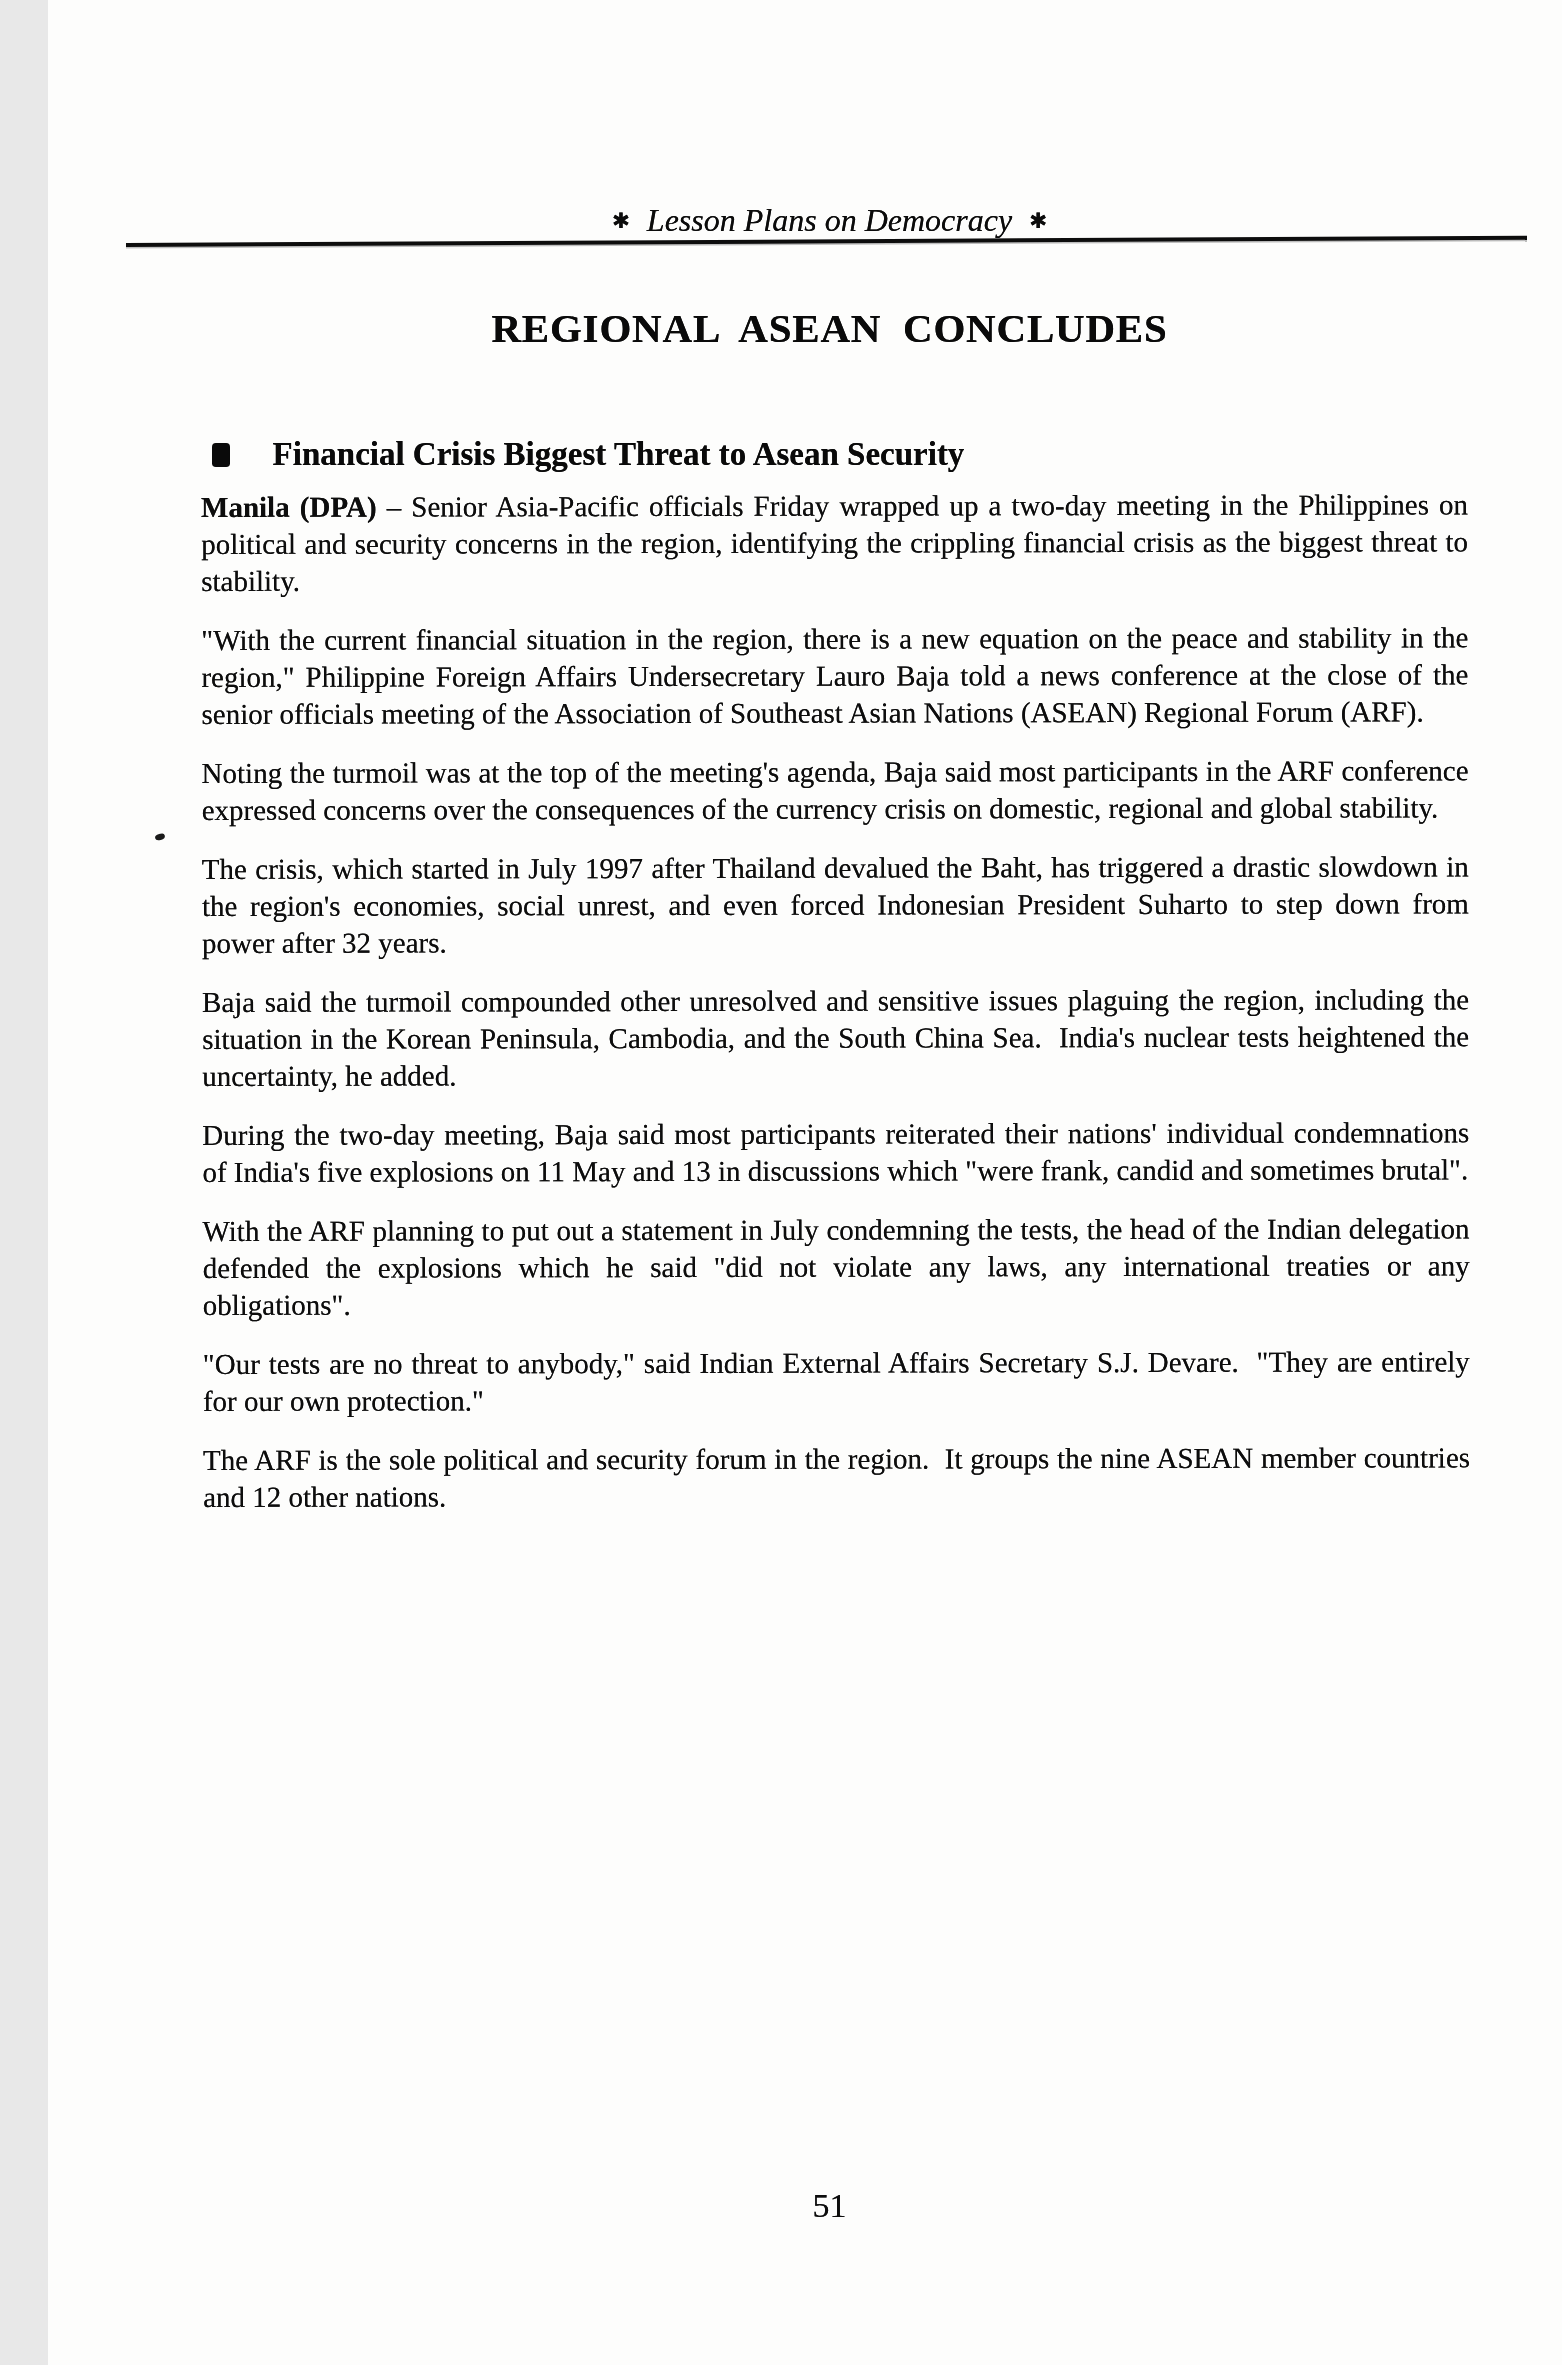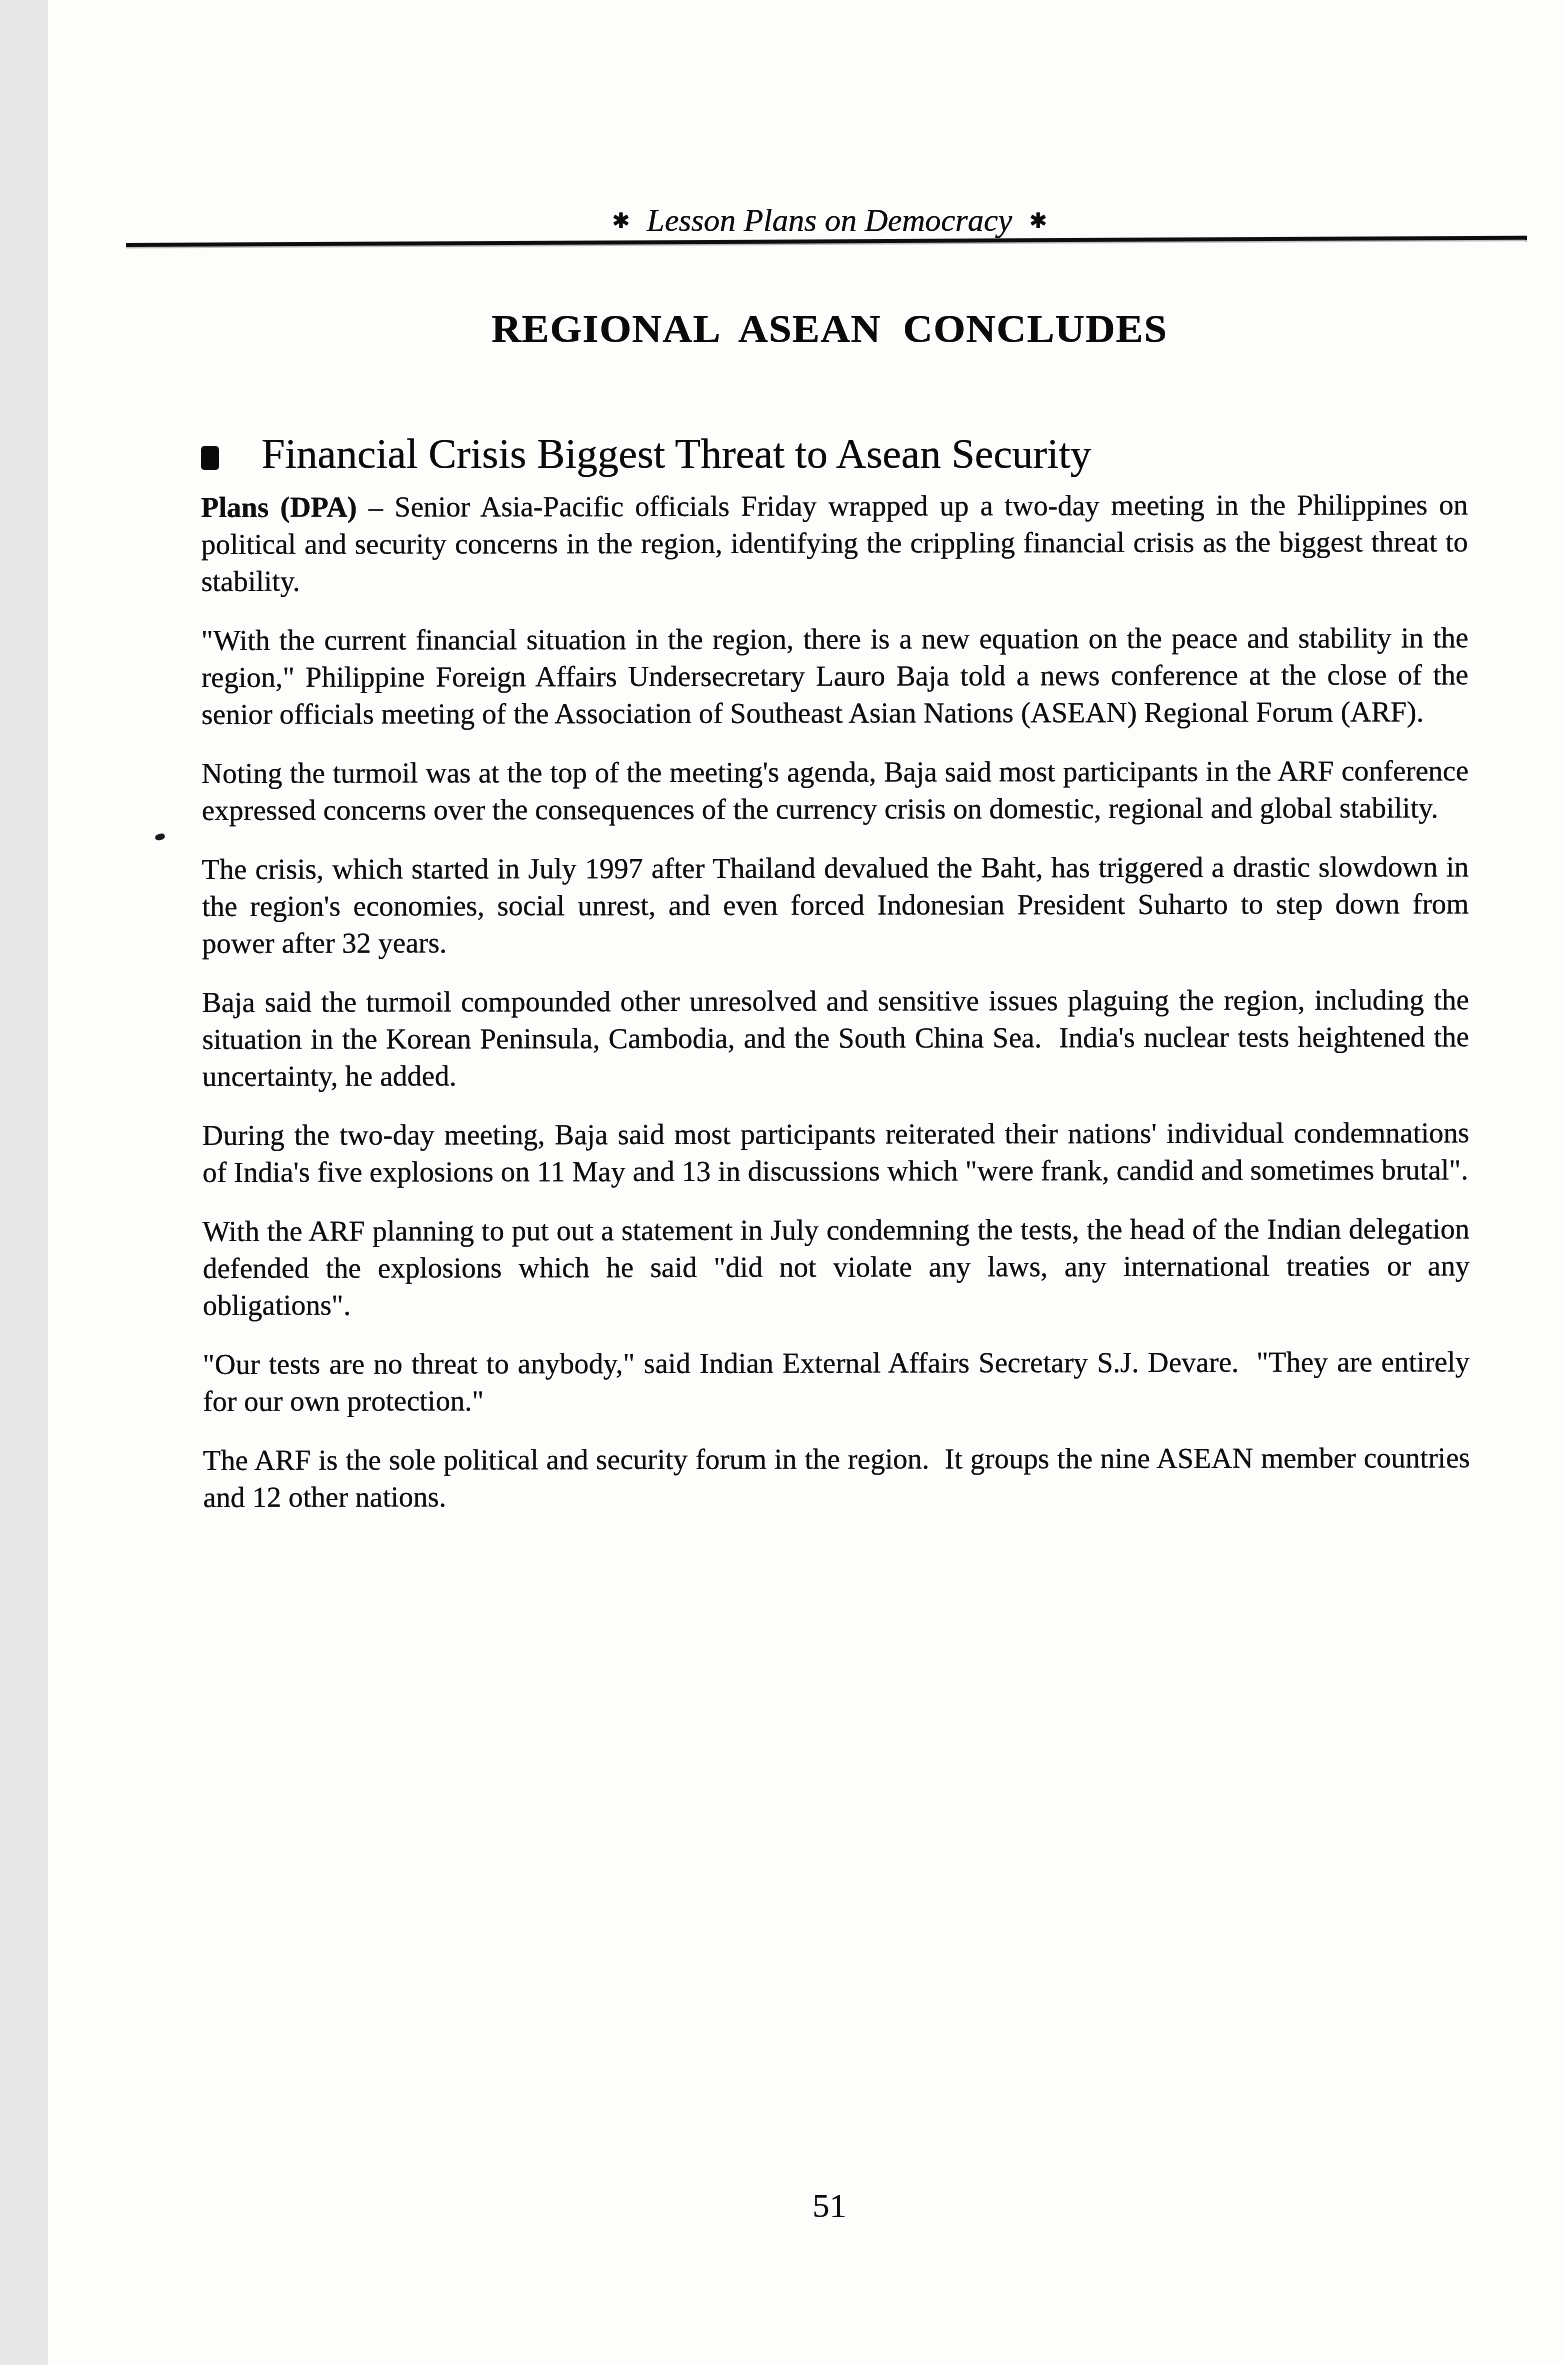--- a/index.html
+++ b/index.html
@@ -57,24 +57,24 @@
     font-weight: bold;
     letter-spacing: 0.8px;
     word-spacing: 10.7px;
     color: #0a0a0a;
     text-shadow: 0 0 0.5px rgba(0,0,0,0.9);
     white-space: nowrap;
   }
   .section-heading {
     position: absolute;
     top: 436px;
-    left: 153px;
+    left: 164px;
     width: 1267px;
-    font-size: 42px;
-    font-weight: normal;
+    font-size: 33px;
+    font-weight: bold;
     line-height: 37px;
     color: #0a0a0a;
     text-shadow: 0 0 0.5px rgba(0,0,0,0.85);
     white-space: nowrap;
   }
   .section-heading .bullet {
     display: inline-block;
     width: 17.6px;
     height: 24px;
     background: #0a0a0a;
@@ -132,21 +132,21 @@
 
   <div class="rule"></div>
 
   <h1 class="title">REGIONAL ASEAN CONCLUDES</h1>
 
   <div class="section-heading">
     <span class="bullet"></span><span class="heading-text">Financial Crisis Biggest Threat to Asean Security</span>
   </div>
 
   <div class="article" id="article">
-  <p><b class="lead">Plans (DPA)</b><span class="rest"> – Senior Asia-Pacific officials Friday wrapped up a two-day meeting in the Philippines on political and security concerns in the region, identifying the crippling financial crisis as the biggest threat to stability.</span></p>
+  <p><b class="lead">Manila (DPA)</b><span class="rest"> – Senior Asia-Pacific officials Friday wrapped up a two-day meeting in the Philippines on political and security concerns in the region, identifying the crippling financial crisis as the biggest threat to stability.</span></p>
 
   <p><b class="lead"></b><span class="rest">"With the current financial situation in the region, there is a new equation on the peace and stability in the region," Philippine Foreign Affairs Undersecretary Lauro Baja told a news conference at the close of the senior officials meeting of the Association of Southeast Asian Nations (ASEAN) Regional Forum (ARF).</span></p>
 
   <p><b class="lead"></b><span class="rest">Noting the turmoil was at the top of the meeting's agenda, Baja said most participants in the ARF conference expressed concerns over the consequences of the currency crisis on domestic, regional and global stability.</span></p>
 
   <p><b class="lead"></b><span class="rest">The crisis, which started in July 1997 after Thailand devalued the Baht, has triggered a drastic slowdown in the region's economies, social unrest, and even forced Indonesian President Suharto to step down from power after 32 years.</span></p>
 
   <p><b class="lead"></b><span class="rest">Baja said the turmoil compounded other unresolved and sensitive issues plaguing the region, including the situation in the Korean Peninsula, Cambodia, and the South China Sea.&nbsp; India's nuclear tests heightened the uncertainty, he added.</span></p>
 
   <p><b class="lead"></b><span class="rest">During the two-day meeting, Baja said most participants reiterated their nations' individual condemnations of India's five explosions on 11 May and 13 in discussions which "were frank, candid and sometimes brutal".</span></p>

